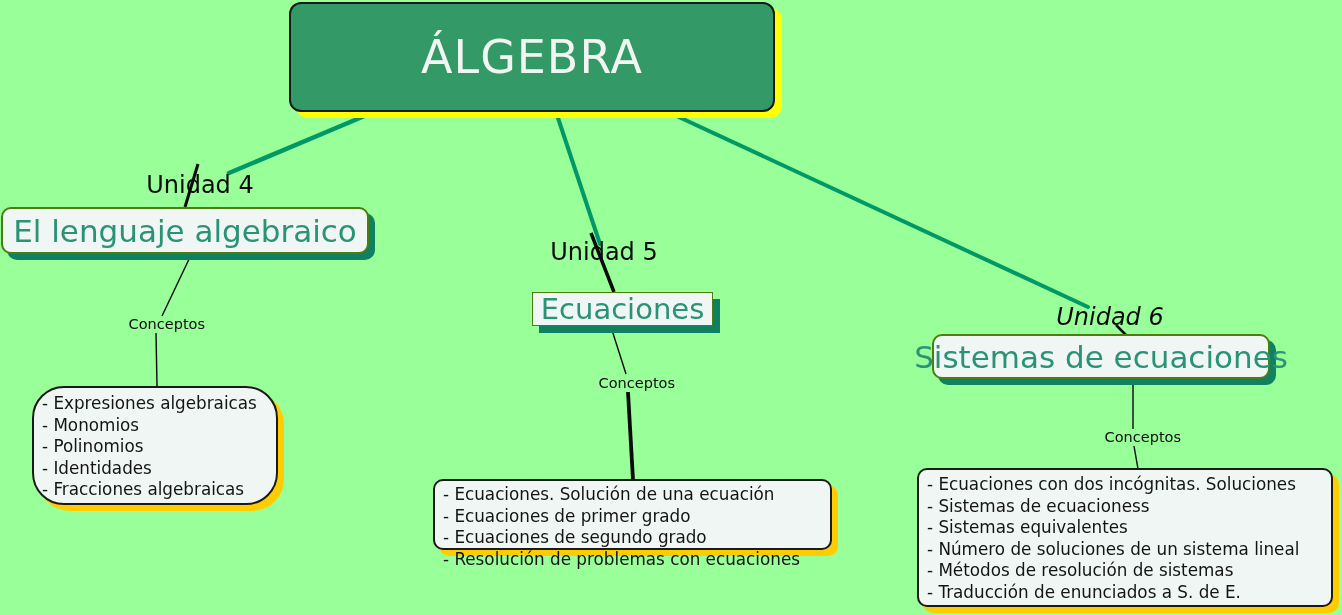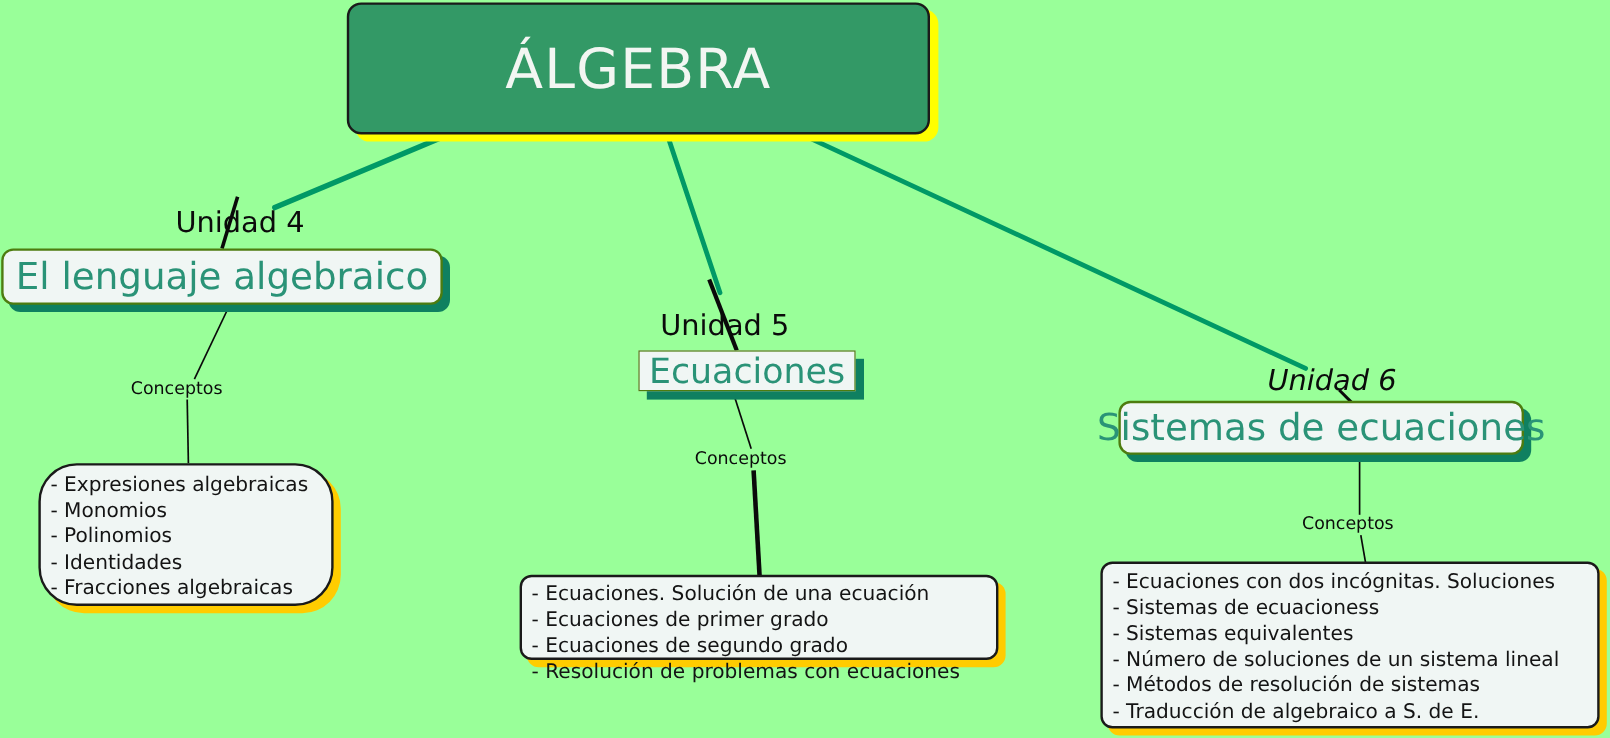--- a/index.html
+++ b/index.html
@@ -34,26 +34,26 @@
   }
   .topic.b0 { left:1px;   top:207px; width:368px; height:47px; border-radius:10px; font-size:31px; }
   .topic.b1 { left:532px; top:292px; width:181px; height:34px; border-radius:0;   font-size:29px; border-width:1.5px; box-shadow:7px 7px 0 var(--shadow-green,#0f8060); }
   .topic.b2 { left:932px; top:334px; width:338px; height:45px; border-radius:10px; font-size:31px; }
 
   .unit-label {
     position:absolute; font-size:24px; color:#0b0b0b;
     width:116px; text-align:center; white-space:nowrap;
   }
   .unit-label.b0 { left:142px;  top:171px; }
-  .unit-label.b1 { left:546px;  top:238px;margin-top:19px; }
+  .unit-label.b1 { left:546px;  top:238px; }
   .unit-label.b2 { left:1052px; top:303px;font-style:italic; }
 
   .link-label {
     position:absolute; font-size:14.5px; color:#0b0b0b;
-    width:96px; text-align:left; white-space:nowrap;
+    width:96px; text-align:right; white-space:nowrap;
   }
   .link-label.b0 { left:109px;  top:316px; }
   .link-label.b1 { left:579px;  top:375px; }
   .link-label.b2 { left:1085px; top:429px; }
 
   .list-box {
     position:absolute;
     background:var(--node-fill,#f0f6f4);
     border:2px solid #1a1a1a; border-radius:10px;
     box-shadow:6px 6px 0 var(--shadow-gold,#ffcc00);
@@ -114,16 +114,16 @@
 
   <div class="unit-label b2">Unidad 6</div>
   <div class="node topic b2">Sistemas de ecuaciones</div>
   <div class="link-label b2">Conceptos</div>
   <div class="list-box b2">
     <div class="concept-line">- Ecuaciones con dos incógnitas. Soluciones</div>
     <div class="concept-line">- Sistemas de ecuacioness</div>
     <div class="concept-line">- Sistemas equivalentes</div>
     <div class="concept-line">- Número de soluciones de un sistema lineal</div>
     <div class="concept-line">- Métodos de resolución de sistemas</div>
-    <div class="concept-line">- Traducción de algebraico a S. de E.</div>
+    <div class="concept-line">- Traducción de enunciados a S. de E.</div>
   </div>
 
 </div>
 
 </body></html>

